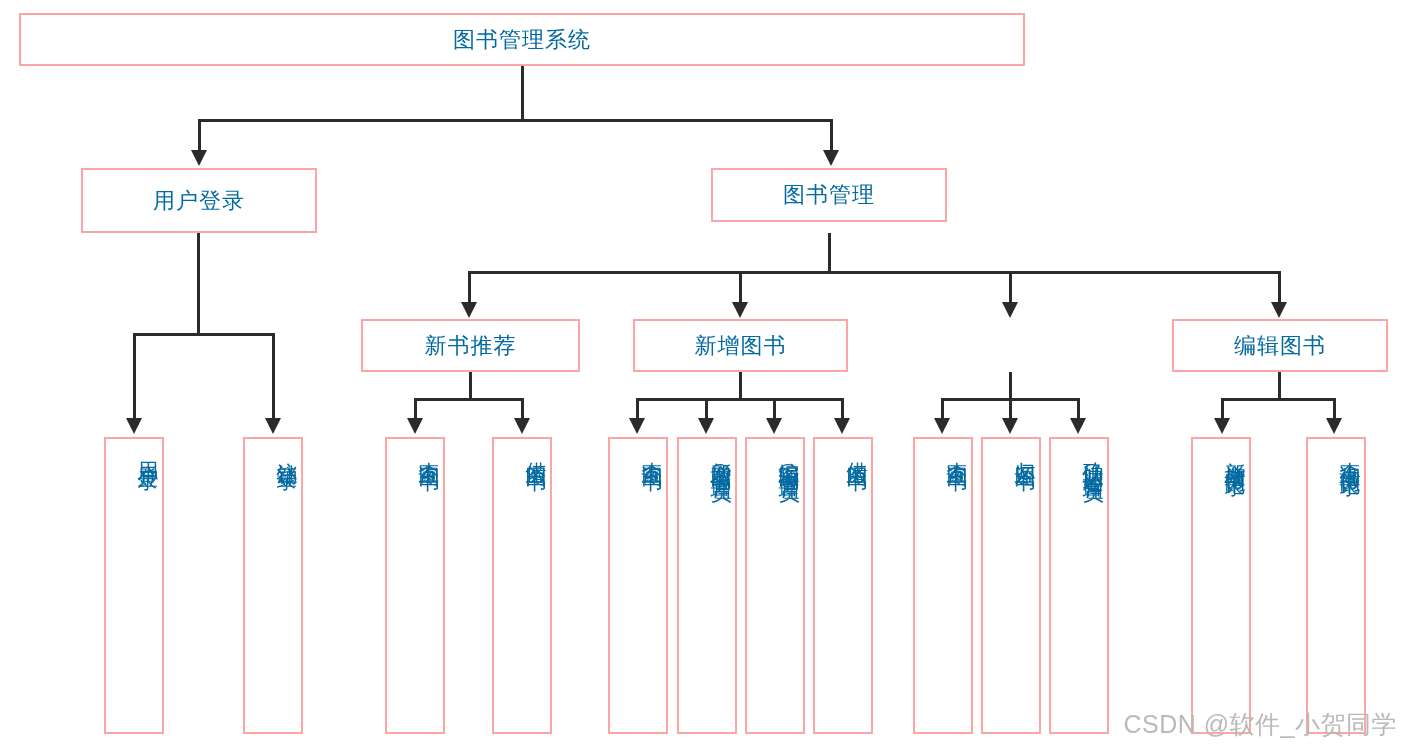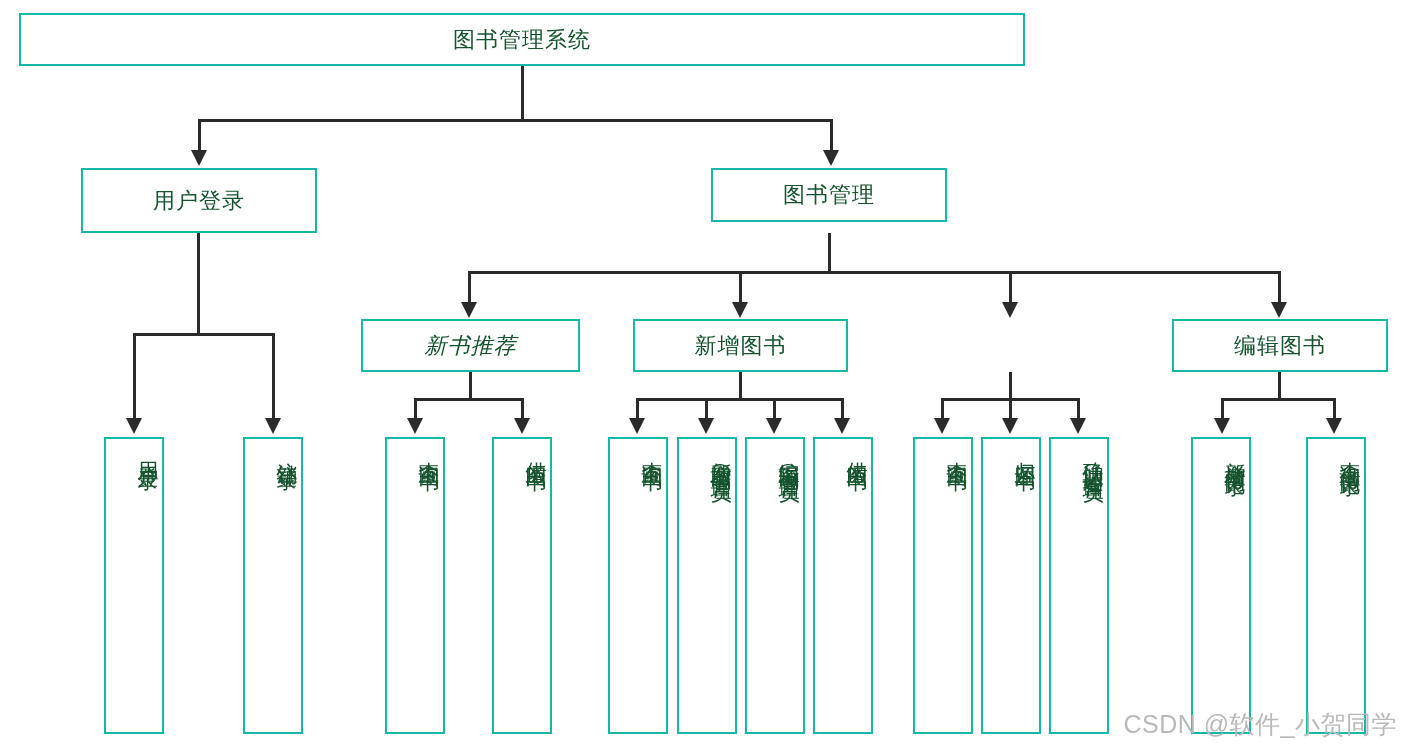--- a/index.html
+++ b/index.html
@@ -13,26 +13,26 @@
   #canvas {
     position: relative;
     width: 1405px;
     height: 747px;
     background: #ffffff;
     overflow: hidden;
   }
   .node {
     position: absolute;
     box-sizing: border-box;
-    border: 2px solid #14b8a6;
+    border: 2px solid #fca5a5;
     background: #ffffff;
     display: flex;
     align-items: center;
     justify-content: center;
-    color: #14532d;
+    color: #0369a1;
   }
   .node.horiz {
     font-size: 22px;
     letter-spacing: 1px;
   }
   .node.vert {
     writing-mode: vertical-rl;
     text-orientation: upright;
     font-size: 21px;
     letter-spacing: 3px;
@@ -105,21 +105,21 @@
   <div class="edge h" style="left:468px; top:271px; width:813px; height:3px;"></div>
   <div class="edge v" style="left:468px; top:271px; width:3px; height:33px;"></div>
   <div class="arrow" style="left:461px; top:302px;"></div>
   <div class="edge v" style="left:739px; top:271px; width:3px; height:33px;"></div>
   <div class="arrow" style="left:732px; top:302px;"></div>
   <div class="edge v" style="left:1009px; top:271px; width:3px; height:33px;"></div>
   <div class="arrow" style="left:1002px; top:302px;"></div>
   <div class="edge v" style="left:1278px; top:271px; width:3px; height:33px;"></div>
   <div class="arrow" style="left:1271px; top:302px;"></div>
 
-  <div class="node horiz" style="left:361px; top:319px; width:219px; height:53px;font-style:italic;">
+  <div class="node horiz" style="left:361px; top:319px; width:219px; height:53px;">
     <span class="label">新书推荐</span>
   </div>
   <div class="node horiz" style="left:633px; top:319px; width:215px; height:53px;">
     <span class="label">新增图书</span>
   </div>
   <div class="node horiz" style="left:1172px; top:319px; width:216px; height:53px;">
     <span class="label">编辑图书</span>
   </div>
 
   <div class="edge v" style="left:469px; top:372px; width:3px; height:28px;"></div>

